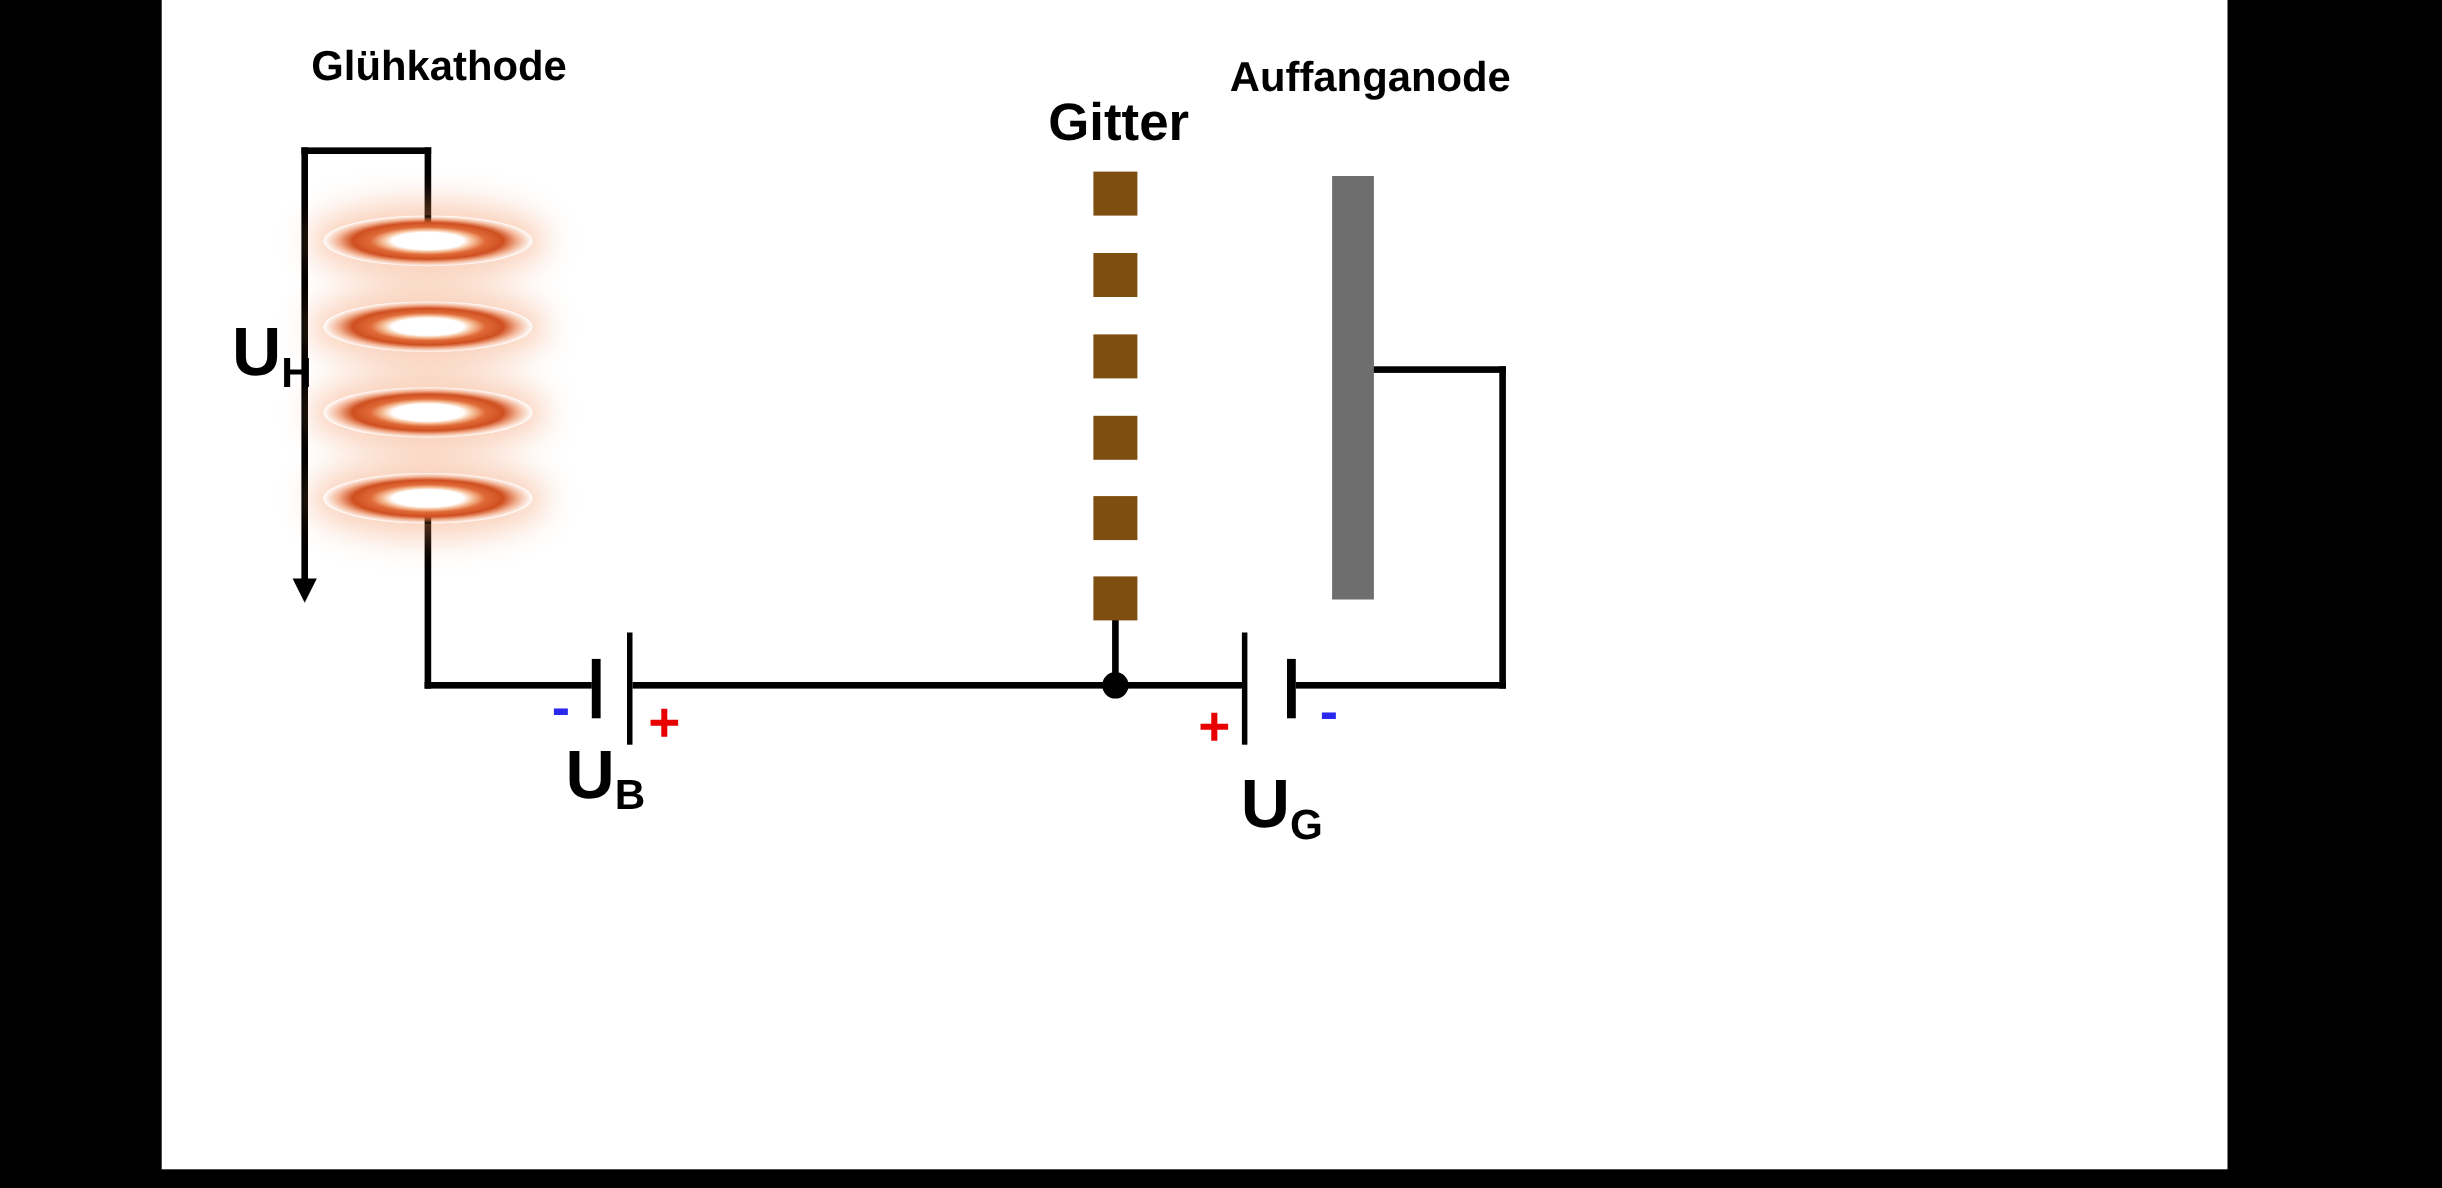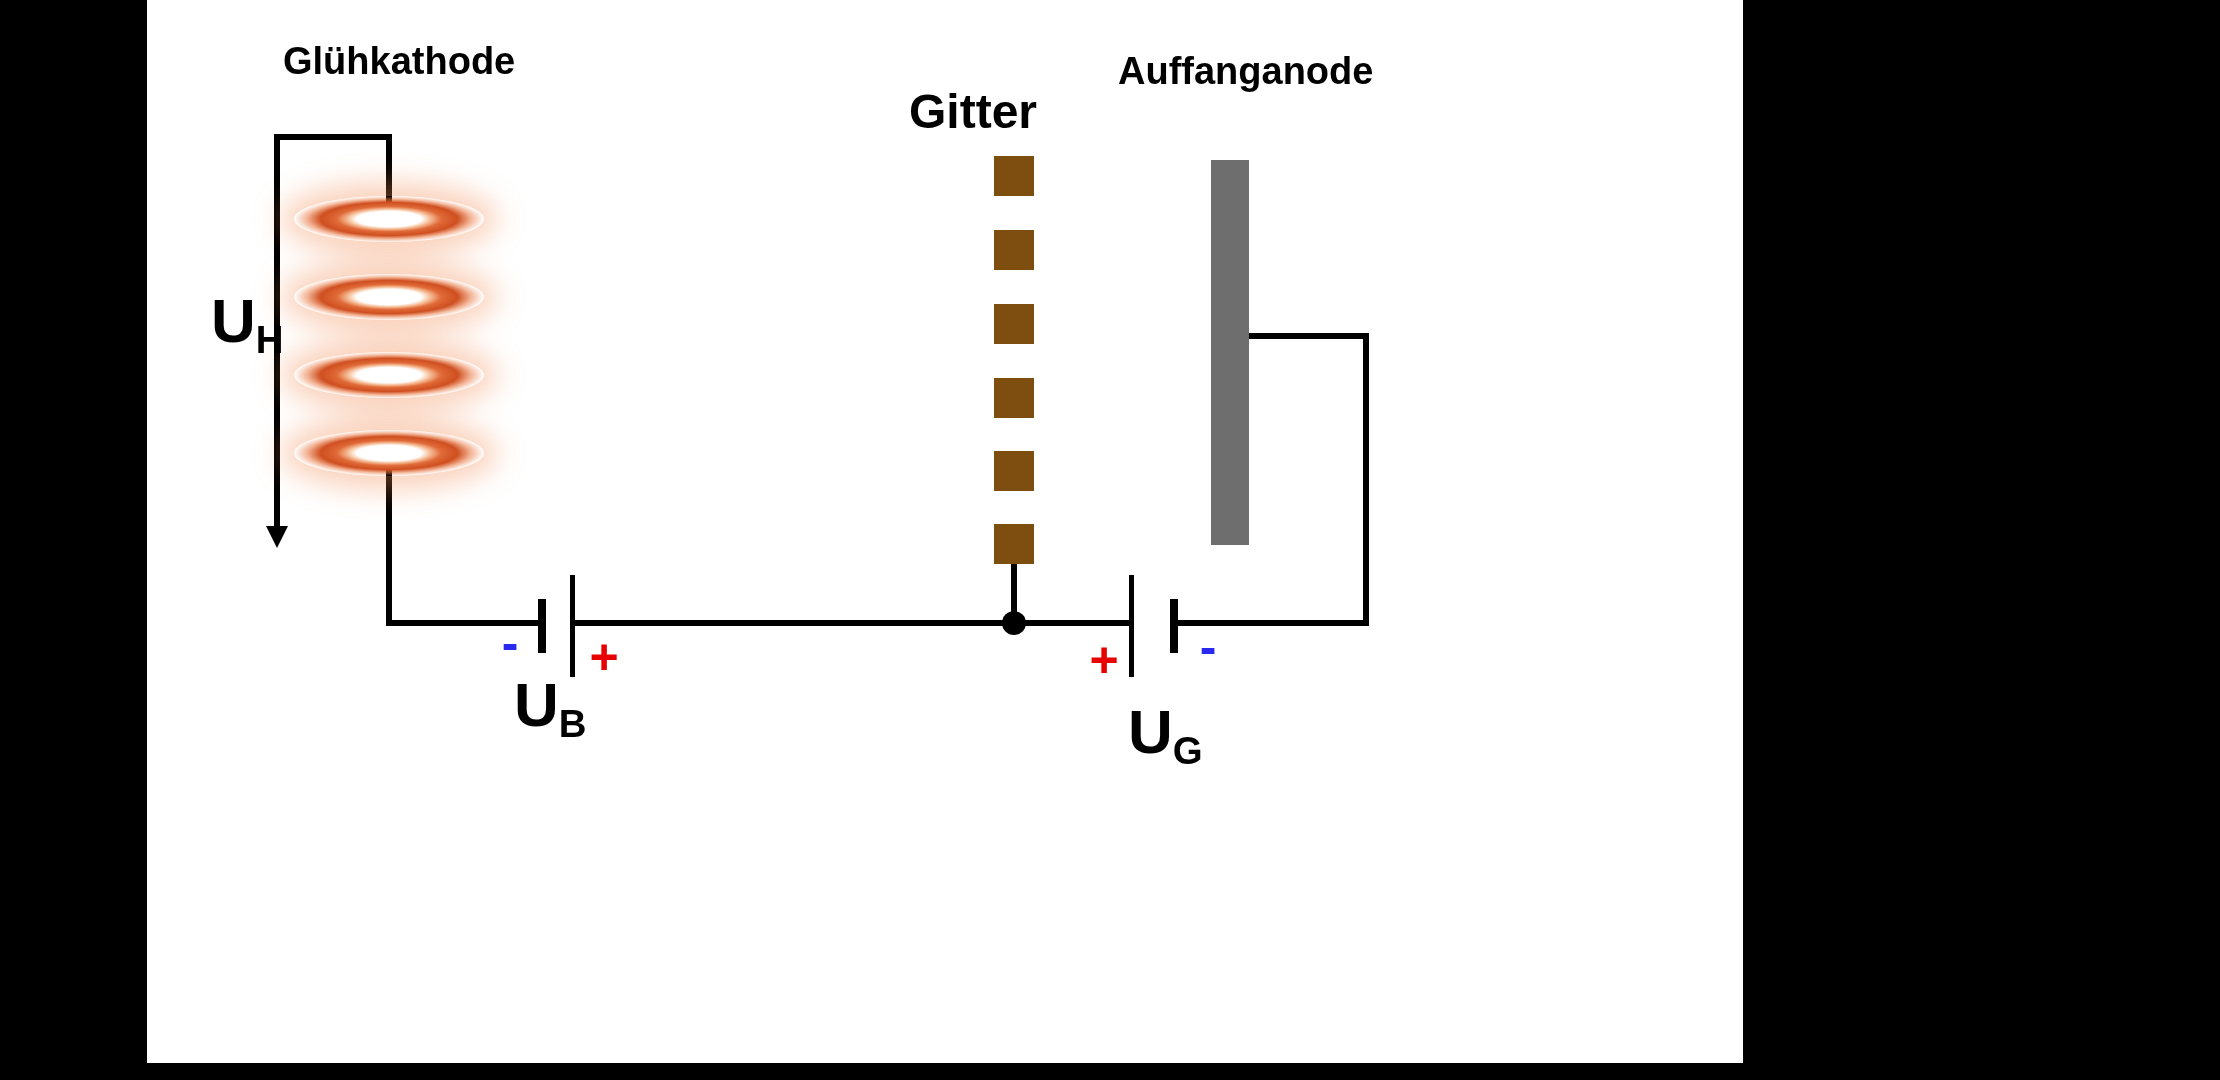--- a/index.html
+++ b/index.html
@@ -1,18 +1,18 @@
 <!DOCTYPE html>
 <html><head>
 <meta charset="utf-8">
 <style>
   html,body{margin:0;padding:0;}
   body{background:#000;font-family:"Liberation Sans",sans-serif;}
   .screen{position:relative;width:2220px;height:1080px;background:#000;overflow:hidden;}
-  .canvas{position:absolute;left:147px;top:0;width:1596px;height:1063px;background:#ffffff;}
+  .canvas{position:absolute;left:147px;top:0;width:1878px;height:1063px;background:#ffffff;}
   .wire{position:absolute;background:#000;}
   .label{position:absolute;font-weight:bold;color:#000;line-height:1;white-space:nowrap;}
   .component-label{font-size:38px;}
   .gitter-label{font-size:48px;text-align:center;}
   .vlabel{position:absolute;font-weight:bold;color:#000;font-size:62px;line-height:1;}
   .vlabel .sub{font-size:0.62em;vertical-align:-0.28em;font-weight:bold;}
   .sign{position:absolute;font-weight:bold;font-size:50px;line-height:1;width:40px;text-align:center;}
   .sign.plus{color:#e80000;}
   .sign.minus{color:#2929f0;}
   .plate{position:absolute;background:#000;}
@@ -67,21 +67,21 @@
     <div class="grid-sq" style="top:524px;"></div>
 
     <div class="plate" style="left:982px;top:575px;width:5px;height:102px;"></div>
     <div class="plate" style="left:1023px;top:599px;width:8px;height:54px;"></div>
 
     <div class="wire" style="left:1216px;top:333px;width:6px;height:293px;"></div>
     <div class="wire" style="left:1098px;top:333px;width:124px;height:6px;"></div>
     <div class="anode-plate"></div>
 
     <div class="label component-label" style="left:136px;top:42px;">Glühkathode</div>
-    <div class="label gitter-label" style="left:756px;top:88px;width:140px;">Gitter</div>
+    <div class="label gitter-label" style="left:800px;top:88px;width:140px;">Gitter</div>
     <div class="label component-label" style="left:971px;top:52px;">Auffanganode</div>
 
     <div class="vlabel" style="left:20px;top:290px;margin-left:44px;"><span>U</span><span class="sub">H</span></div>
 
     <div class="vlabel" style="left:367px;top:674px;"><span>U</span><span class="sub">B</span></div>
 
     <div class="vlabel" style="left:981px;top:701px;"><span>U</span><span class="sub">G</span></div>
 
     <div class="sign minus" style="left:343px;top:618px;">-</div>
     <div class="sign plus" style="left:437px;top:632px;">+</div>

